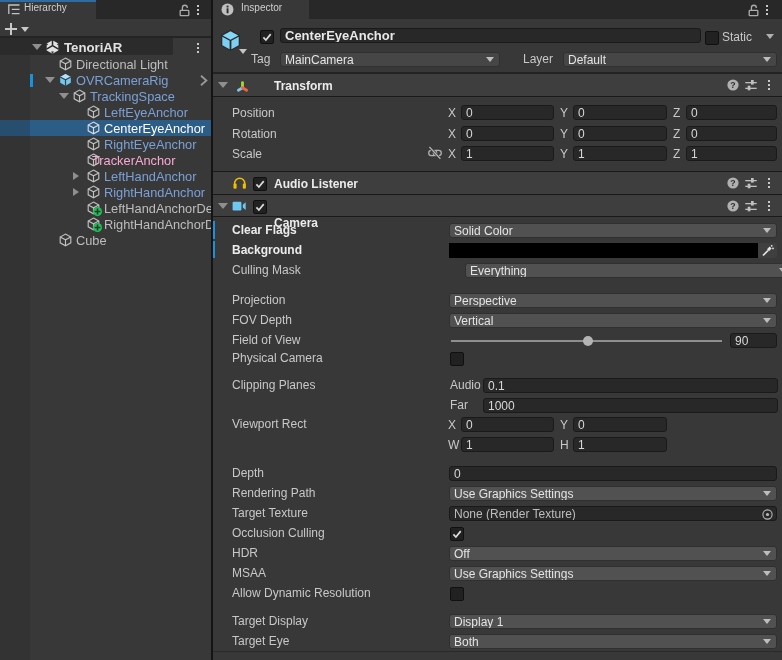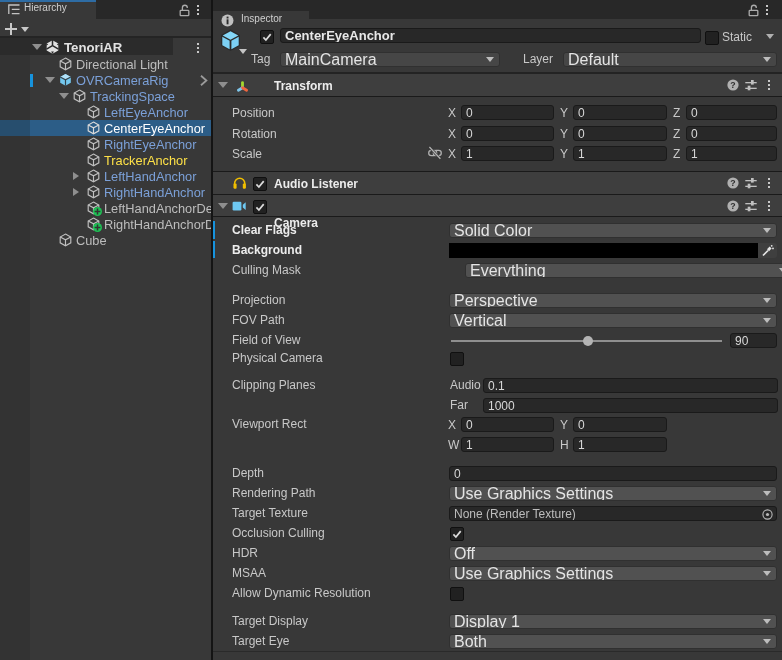--- a/index.html
+++ b/index.html
@@ -8,21 +8,21 @@
 .abs{position:absolute;}
 .tabbar{position:absolute;top:0;height:19px;background:#282828;}
 .tab{position:absolute;top:0;height:19px;background:#383838;display:flex;align-items:center;}
 .tabtext{color:#cfcfcf;font-size:10px;}
 .hl{position:absolute;top:0;height:2px;background:#2e6ca4;}
 .lbl{position:absolute;font-size:12px;color:#c8c8c8;white-space:nowrap;}
 .blbl{position:absolute;font-size:12px;color:#ececec;font-weight:bold;white-space:nowrap;}
 .fld{position:absolute;box-sizing:border-box;height:15px;background:#282828;border:1px solid #1a1a1a;border-radius:3px;
  color:#d8d8d8;font-size:12px;line-height:14px;padding-left:4px;white-space:nowrap;overflow:hidden;}
 .dd{position:absolute;box-sizing:border-box;height:15px;background:#515151;border:1px solid #303030;border-radius:3px;
- color:#e4e4e4;font-size:16px;line-height:14px;padding-left:4px;white-space:nowrap;overflow:hidden;}
+ color:#e4e4e4;font-size:12px;line-height:14px;padding-left:4px;white-space:nowrap;overflow:hidden;}
 .dda{position:absolute;width:0;height:0;border-left:4.5px solid transparent;border-right:4.5px solid transparent;border-top:5.5px solid #bdbdbd;}
 .cb{position:absolute;width:12px;height:12px;background:#212121;border:1px solid #101010;border-radius:2px;}
 .hdr{position:absolute;left:0;width:569px;height:21px;background:#3e3e3e;}
 .sepl{position:absolute;left:0;width:569px;height:1px;background:#1a1a1a;}
 .fold{position:absolute;width:0;height:0;border-left:5px solid transparent;border-right:5px solid transparent;border-top:6px solid #8f8f8f;}
 .foldr{position:absolute;width:0;height:0;border-top:4.5px solid transparent;border-bottom:4.5px solid transparent;border-left:6.5px solid #8f8f8f;}
 .hrow{position:absolute;left:0;width:211px;height:16px;}
 .htext{position:absolute;top:1px;font-size:12.8px;white-space:nowrap;}
 .kebab{position:absolute;width:2px;}
 .kebab i{position:absolute;left:0;width:2px;height:2px;background:#c8c8c8;}
@@ -132,21 +132,21 @@
     <div class="hrow" style="top:136px;">
       <svg class="abs" style="left:87px;top:1px" width="13" height="14" viewBox="0 0 12 12.5">
             <use href="#cw" stroke="#c0c0c0" stroke-width="1.05"></use>
           </svg>
       <span class="htext" style="left:104px;color:#7ba0d8;">RightEyeAnchor</span>
     </div>
     <div class="hrow" style="top:152px;">
       <svg class="abs" style="left:87px;top:1px" width="13" height="14" viewBox="0 0 12 12.5">
             <use href="#cw" stroke="#c0c0c0" stroke-width="1.05"></use>
           </svg>
-      <span class="htext" style="left:104px;color:#fde047;">TrackerAnchor</span>
+      <span class="htext" style="left:92px;color:#f9a8d4;">TrackerAnchor</span>
     </div>
     <div class="hrow" style="top:168px;">
       <div class="foldr" style="left:73px;top:3.5px;"></div>
       <svg class="abs" style="left:87px;top:1px" width="13" height="14" viewBox="0 0 12 12.5">
             <use href="#cw" stroke="#c0c0c0" stroke-width="1.05"></use>
           </svg>
       <span class="htext" style="left:104px;color:#7ba0d8;">LeftHandAnchor</span>
     </div>
     <div class="hrow" style="top:184px;">
       <div class="foldr" style="left:73px;top:3.5px;"></div>
@@ -181,21 +181,21 @@
           </svg>
       <span class="htext" style="left:76px;color:#bdbdbd;">Cube</span>
     </div>
   </div>
 </div>
 
 <div class="abs" style="left:211px;top:0;width:2px;height:660px;background:#141414;"></div>
 
 <div class="abs" id="insp" style="left:213px;top:0;width:569px;height:660px;background:#383838;overflow:hidden;">
   <div class="tabbar" style="left:0;width:569px;"></div>
-  <div class="tab" style="left:0;width:96px;margin-top:11px;">
+  <div class="tab" style="left:0;width:96px;">
     <svg class="abs" style="left:8px;top:3px" width="13" height="13" viewBox="0 0 13 13">
       <circle cx="6.5" cy="6.5" r="6" fill="#c0c0c0"></circle>
       <rect x="5.6" y="5.3" width="1.9" height="5" fill="#2c2c2c"></rect>
       <rect x="5.6" y="2.6" width="1.9" height="1.9" fill="#2c2c2c"></rect>
     </svg>
     <span class="tabtext" style="position:absolute;left:28px;top:2px;">Inspector</span>
   </div>
   <svg class="abs" style="left:534px;top:4px" width="13" height="13" viewBox="0 0 13 13">
     <g stroke="#ababab" stroke-width="1.3" fill="none">
       <rect x="2.2" y="6.3" width="8.6" height="5.4" rx="0.8"></rect>
@@ -368,21 +368,21 @@
         <path d="M6,5.2 l2.6,-2.6 l2,2 l-2.6,2.6 Z" fill="#e6e6e6"></path>
         <circle cx="10.7" cy="1.8" r="0.9" fill="#e6e6e6"></circle>
         <circle cx="12" cy="4.4" r="0.9" fill="#e6e6e6"></circle>
       </svg>
     </div>
     <span class="lbl" style="left:19px;top:263px;">Culling Mask</span>
     <div class="dd" style="left:252px;top:263px;width:328px;">Everything<div class="dda" style="right:5px;top:4px;"></div></div>
 
     <span class="lbl" style="left:19px;top:293px;">Projection</span>
     <div class="dd" style="left:236px;top:293px;width:328px;">Perspective<div class="dda" style="right:5px;top:4px;"></div></div>
-    <span class="lbl" style="left:19px;top:313px;">FOV Path</span>
+    <span class="lbl" style="left:19px;top:313px;">FOV Depth</span>
     <div class="dd" style="left:236px;top:313px;width:328px;">Vertical<div class="dda" style="right:5px;top:4px;"></div></div>
     <span class="lbl" style="left:19px;top:333px;">Field of View</span>
     <div class="abs" style="left:238px;top:340px;width:271px;height:2px;background:#8f8f8f;"></div>
     <div class="abs" style="left:370px;top:336px;width:10px;height:10px;border-radius:50%;background:#b4b4b4;"></div>
     <div class="fld" style="left:517px;top:333px;width:47px;">90</div>
     <span class="lbl" style="left:19px;top:351px;">Physical Camera</span>
     <div class="cb" style="left:237px;top:352px;"></div>
 
     <span class="lbl" style="left:19px;top:378px;">Clipping Planes</span>
     <span class="lbl" style="left:237px;top:378px;">Audio</span>

